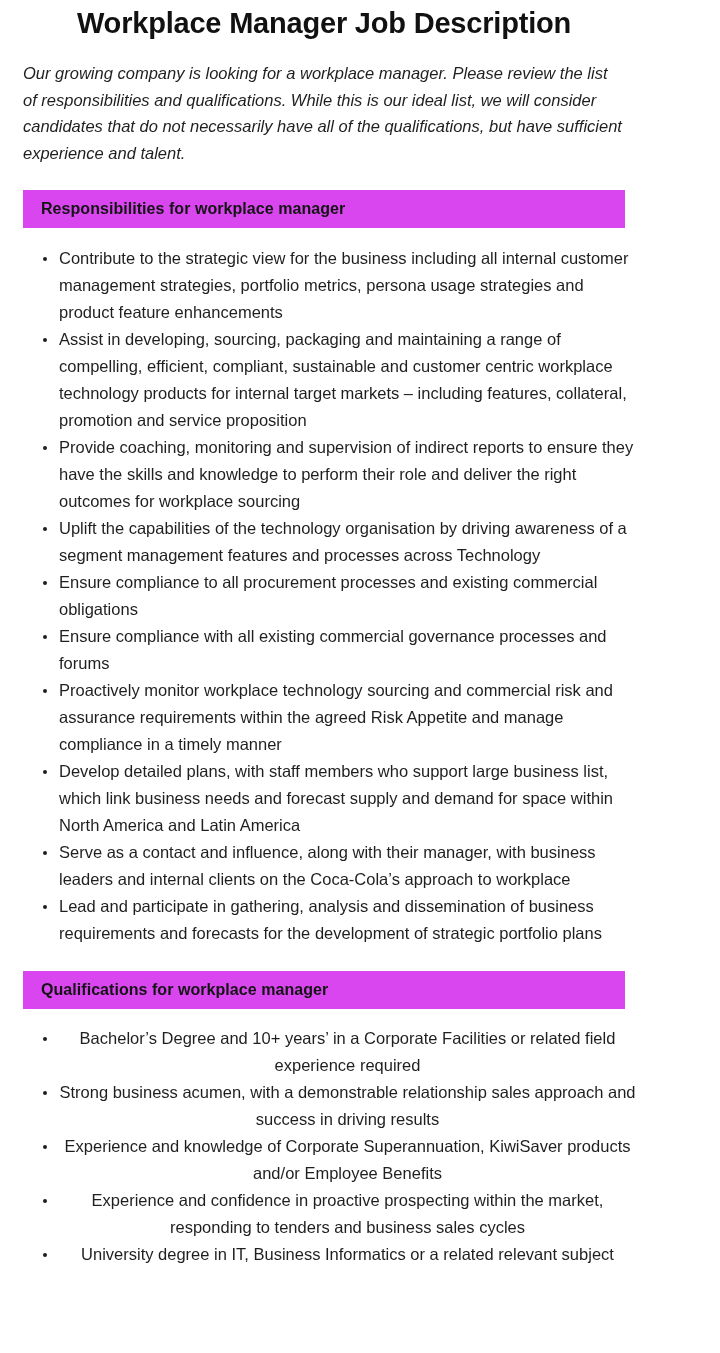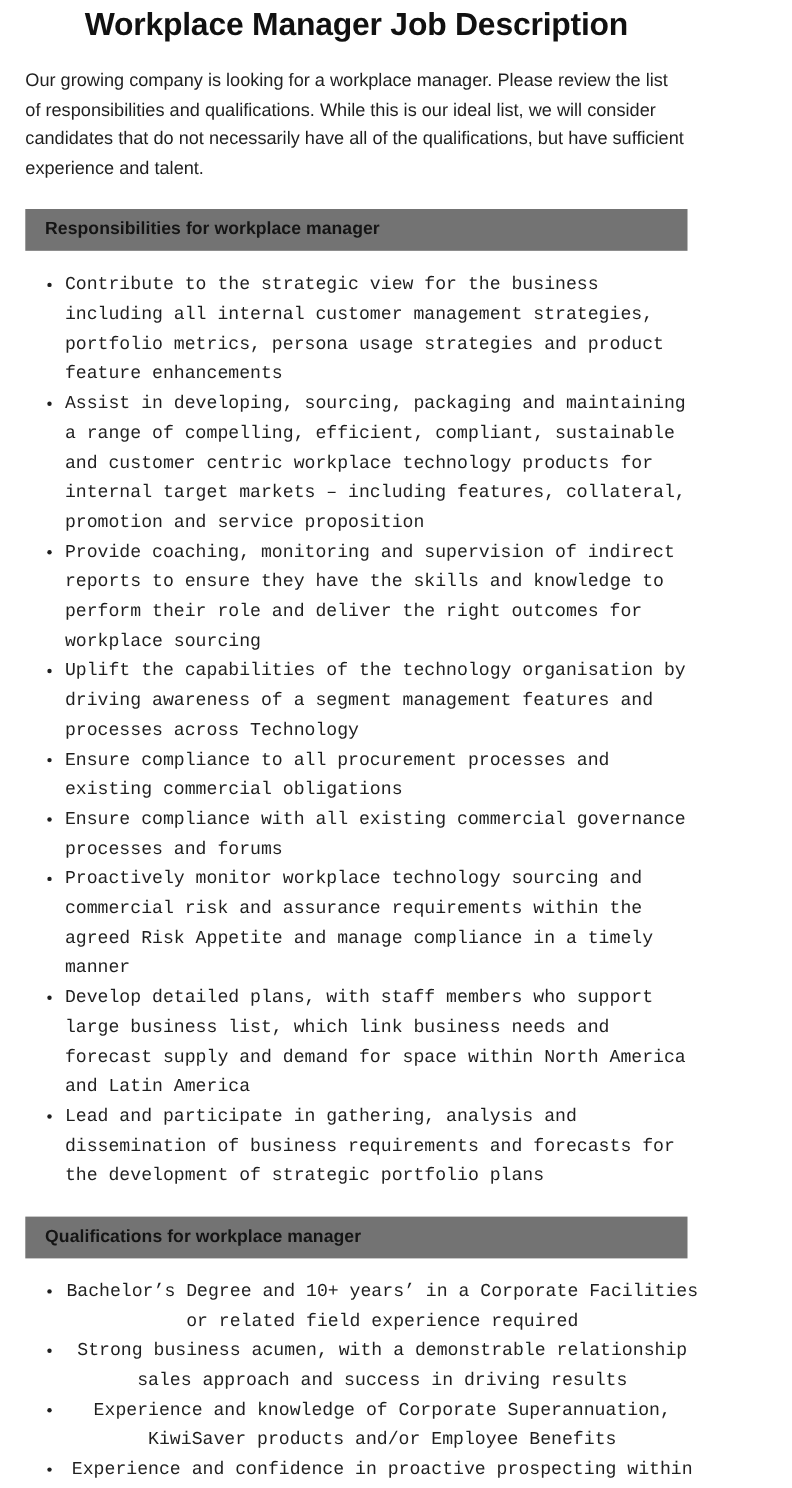--- a/index.html
+++ b/index.html
@@ -36,50 +36,50 @@
   }
 
   
   .intro {
     margin: 18px 0 0 0;
     padding: 0 23px 0 23px;
     font-size: 16.5px;
     line-height: 26.5px;
     font-weight: 400;
     color: #1f1f1f;
+    font-style: italic;
   }
 
   
   .section {
     margin: 0;
     padding: 0;
   }
   .section-header {
     margin: 24px 23px 0 23px;
-    background: #737373;
+    background: #d946ef;
     box-sizing: border-box;
     height: 38px;
     display: flex;
     align-items: center;
     padding-left: 18px;
   }
   .section-header-text {
     font-size: 16px;
     line-height: 20px;
     font-weight: 600;
     color: #141414;
     letter-spacing: 0.05px;
   }
 
   
   .bullet-list {
     list-style: none;
     margin: 18px 0 0 0;
     padding: 0 12px 0 0;
-    font-family: Liberation Mono, monospace;
   }
   .bullet-item {
     position: relative;
     margin: 0 0 0 0;
     padding: 0 0 0 59px;
     font-size: 16.5px;
     line-height: 27px;
     font-weight: 400;
     color: #1f1f1f;
   }
@@ -121,20 +121,21 @@
     </div>
     <ul class="bullet-list">
       <li class="bullet-item">Contribute to the strategic view for the business including all internal customer management strategies, portfolio metrics, persona usage strategies and product feature enhancements</li>
       <li class="bullet-item">Assist in developing, sourcing, packaging and maintaining a range of compelling, efficient, compliant, sustainable and customer centric workplace technology products for internal target markets – including features, collateral, promotion and service proposition</li>
       <li class="bullet-item">Provide coaching, monitoring and supervision of indirect reports to ensure they have the skills and knowledge to perform their role and deliver the right outcomes for workplace sourcing</li>
       <li class="bullet-item">Uplift the capabilities of the technology organisation by driving awareness of a segment management features and processes across Technology</li>
       <li class="bullet-item">Ensure compliance to all procurement processes and existing commercial obligations</li>
       <li class="bullet-item">Ensure compliance with all existing commercial governance processes and forums</li>
       <li class="bullet-item">Proactively monitor workplace technology sourcing and commercial risk and assurance requirements within the agreed Risk Appetite and manage compliance in a timely manner</li>
       <li class="bullet-item">Develop detailed plans, with staff members who support large business list, which link business needs and forecast supply and demand for space within North America and Latin America</li>
+      <li class="bullet-item">Serve as a contact and influence, along with their manager, with business leaders and internal clients on the Coca-Cola’s approach to workplace</li>
       <li class="bullet-item">Lead and participate in gathering, analysis and dissemination of business requirements and forecasts for the development of strategic portfolio plans</li>
     </ul>
   </section>
 
   <section class="section section-qualifications">
     <div class="section-header">
       <span class="section-header-text">Qualifications for workplace manager</span>
     </div>
     <ul class="bullet-list">
       <li class="bullet-item">Bachelor’s Degree and 10+ years’ in a Corporate Facilities or related field experience required</li>

